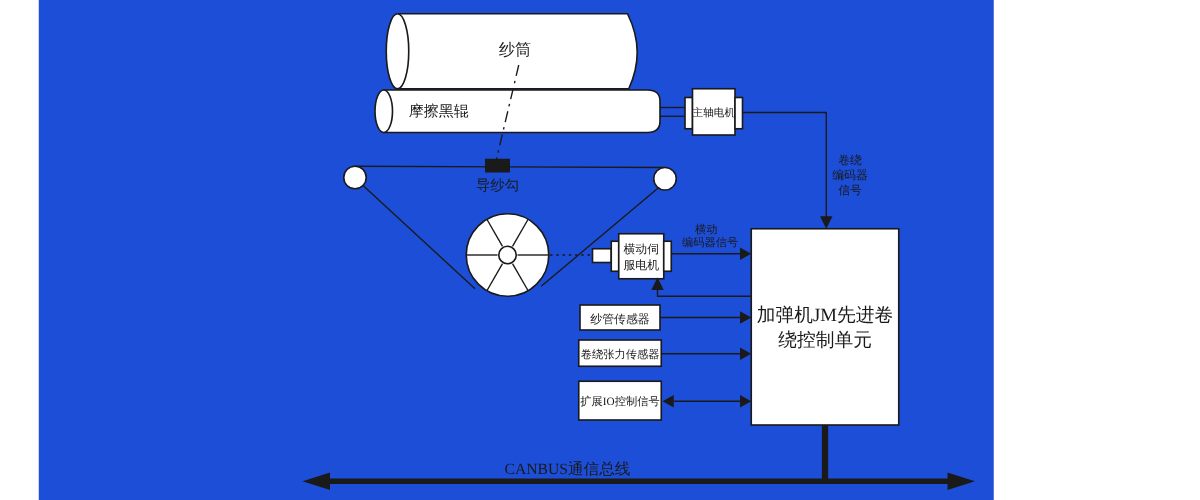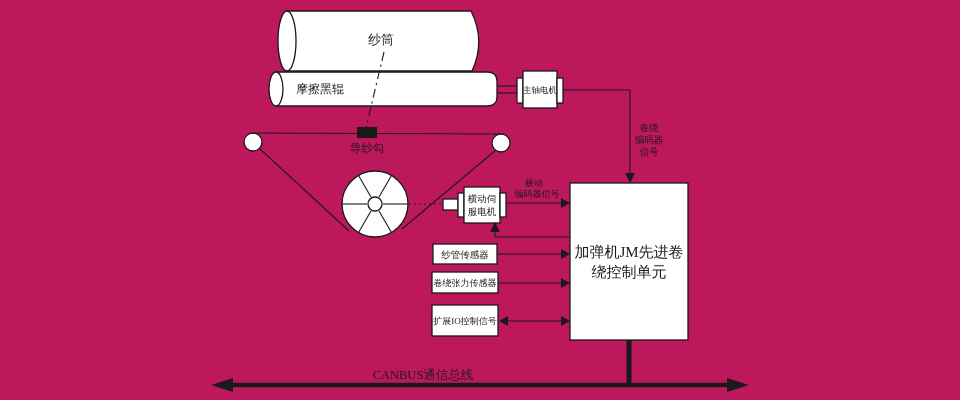--- a/index.html
+++ b/index.html
@@ -1,17 +1,17 @@
 <!DOCTYPE html>
 <html><head>
 <meta charset="utf-8">
 <style>
   html,body{margin:0;padding:0;background:#ffffff;}
-  .stage{position:relative;width:960px;height:400px;background:#be185d;overflow:hidden;
-         font-family:"Liberation Serif","DejaVu Serif",serif;}
+  .stage{position:relative;width:764px;height:400px;background:#1d4ed8;overflow:hidden;
+         font-family:"Liberation Serif","DejaVu Serif",serif;margin-left:31px;}
   svg{display:block;}
   svg text{font-family:"Liberation Serif","DejaVu Serif",serif;fill:#1a1a1a;}
   .ln{stroke:#1a1a1a;stroke-width:1.1;fill:none;}
   .thk{stroke:#1a1a1a;stroke-width:1.3;fill:#ffffff;}
   .solid{fill:#1a1a1a;stroke:none;}
 </style>
 </head>
 <body>
 
 <div class="stage">

